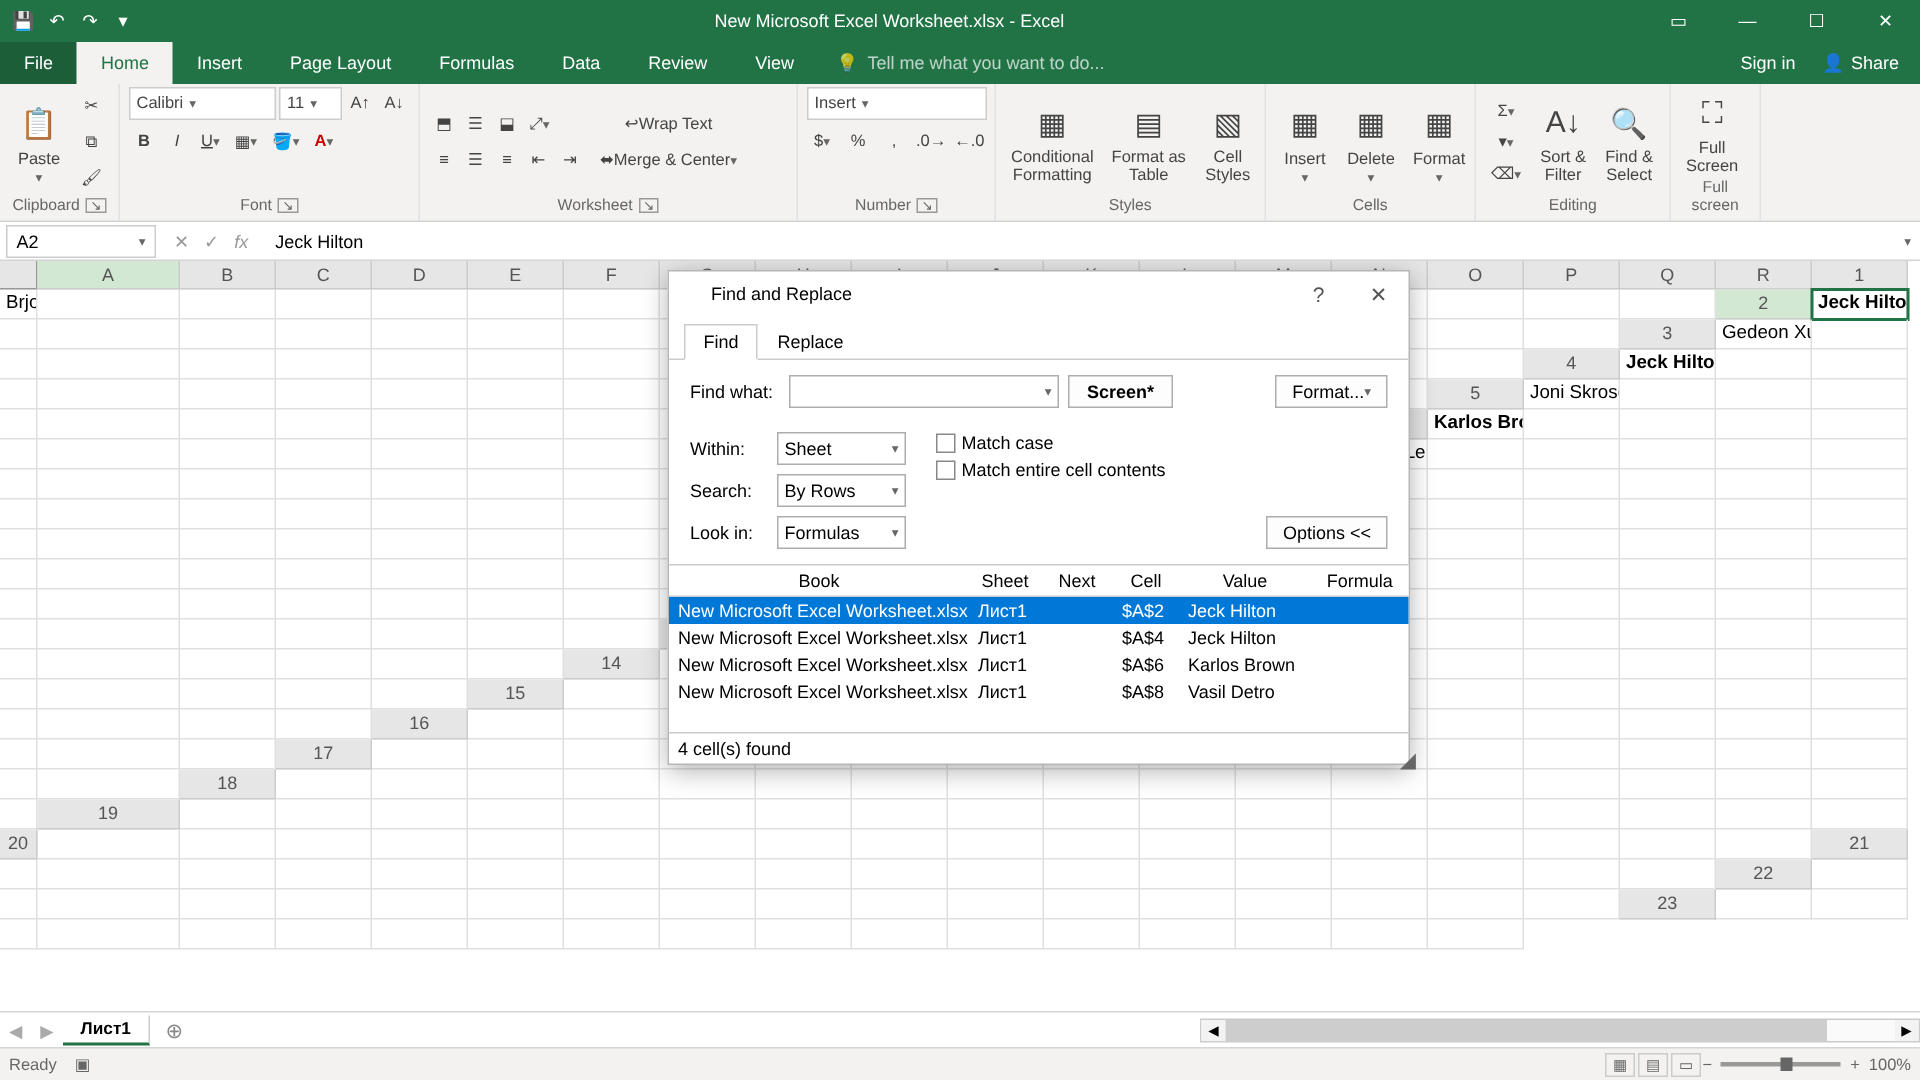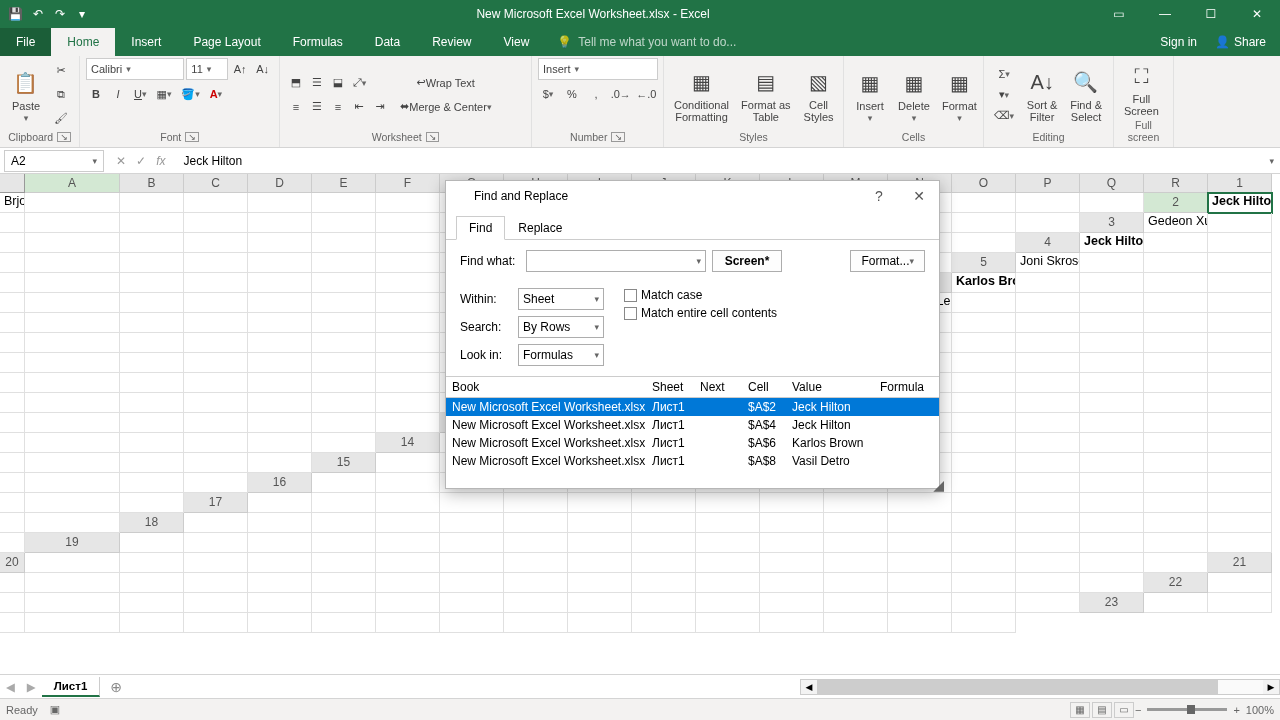--- a/index.html
+++ b/index.html
@@ -64,21 +64,21 @@
 .form-label { width:60px; }
 .dlg-input { flex:1; height:22px; border:1px solid #adadad; display:flex; align-items:center; justify-content:flex-end; padding:0 4px; }
 .dlg-input .chev-d { font-size:9px; }
 .dlg-btn { height:22px; border:1px solid #adadad; background:#fdfdfd; padding:0 10px; min-width:70px; display:flex; align-items:center; justify-content:center; font-size:12px; }
 .dlg-btn.default { border:2px solid #0078d7; background:#e5f1fb; }
 .dlg-select { width:86px; height:22px; border:1px solid #adadad; display:flex; align-items:center; justify-content:space-between; padding:0 4px; }
 .checks { display:flex; flex-direction:column; gap:4px; }
 .check-row { display:flex; align-items:center; gap:4px; }
 .check-box { width:13px; height:13px; border:1px solid #888; }
 .dialog-actions { display:flex; justify-content:flex-end; gap:8px; padding:0 14px 12px; }
-.results-hdr { display:grid; grid-template-columns: 200px 48px 48px 44px 88px 1fr; border-top:1px solid #ccc; border-bottom:1px solid #ccc; background:#fff; }
+.results-hdr { display:grid; grid-template-columns: 200px 48px 48px 44px 88px 1fr; border-top:1px solid #ccc; border-bottom:1px solid #ccc; background:#fff;text-align:center; }
 .results-hdr div { padding:3px 6px; font-size:12px; }
 .results-row { display:grid; grid-template-columns: 200px 48px 48px 44px 88px 1fr; }
 .results-row div { padding:2px 6px; font-size:12px; white-space:nowrap; overflow:hidden; }
 .results-row.sel { background:#0078d7; color:#fff; }
 .result-status { padding:3px 6px; border-top:1px solid #ccc; font-size:12px; }
 .resize { position:absolute; right:-5px; bottom:-5px; font-size:14px; color:#666; cursor:nwse-resize;}
 
 
 .sheet-tabs { height:24px; border-top:1px solid #d4d4d4; display:flex; align-items:center; font-size:11.5px; }
 .st-nav { padding:0 6px; color:#aaa; }
@@ -846,20 +846,23 @@
         <div class="checks">
           <label class="check-row">
               <span class="check-box"></span>
               <span>Match case</span>
             </label>
           <label class="check-row">
               <span class="check-box"></span>
               <span>Match entire cell contents</span>
             </label>
         </div>
+        <div style="flex:1;display:flex;align-items:end;justify-content:flex-end;">
+          <button class="dlg-btn">Options &lt;&lt;</button>
+        </div>
       </div>
     </div>
     <div class="results-hdr">
       <div>Book</div>
       <div>Sheet</div>
       <div>Next</div>
       <div>Cell</div>
       <div>Value</div>
       <div>Formula</div>
     </div>
@@ -890,20 +893,21 @@
         </div>
         <div class="results-row">
           <div>New Microsoft Excel Worksheet.xlsx</div>
           <div>Лист1</div>
           <div></div>
           <div>$A$8</div>
           <div>Vasil Detro</div>
           <div></div>
         </div>
       </div>
+    <div class="result-status">4 cell(s) found</div>
     <span class="resize">◢</span>
   </div>
 </div>
 
 <div class="sheet-tabs">
   <span class="st-nav">◀</span>
   <span class="st-nav">▶</span>
   <div class="st-tab active">Лист1</div>
   <span class="st-add">⊕</span>
   <div class="st-space"></div>

